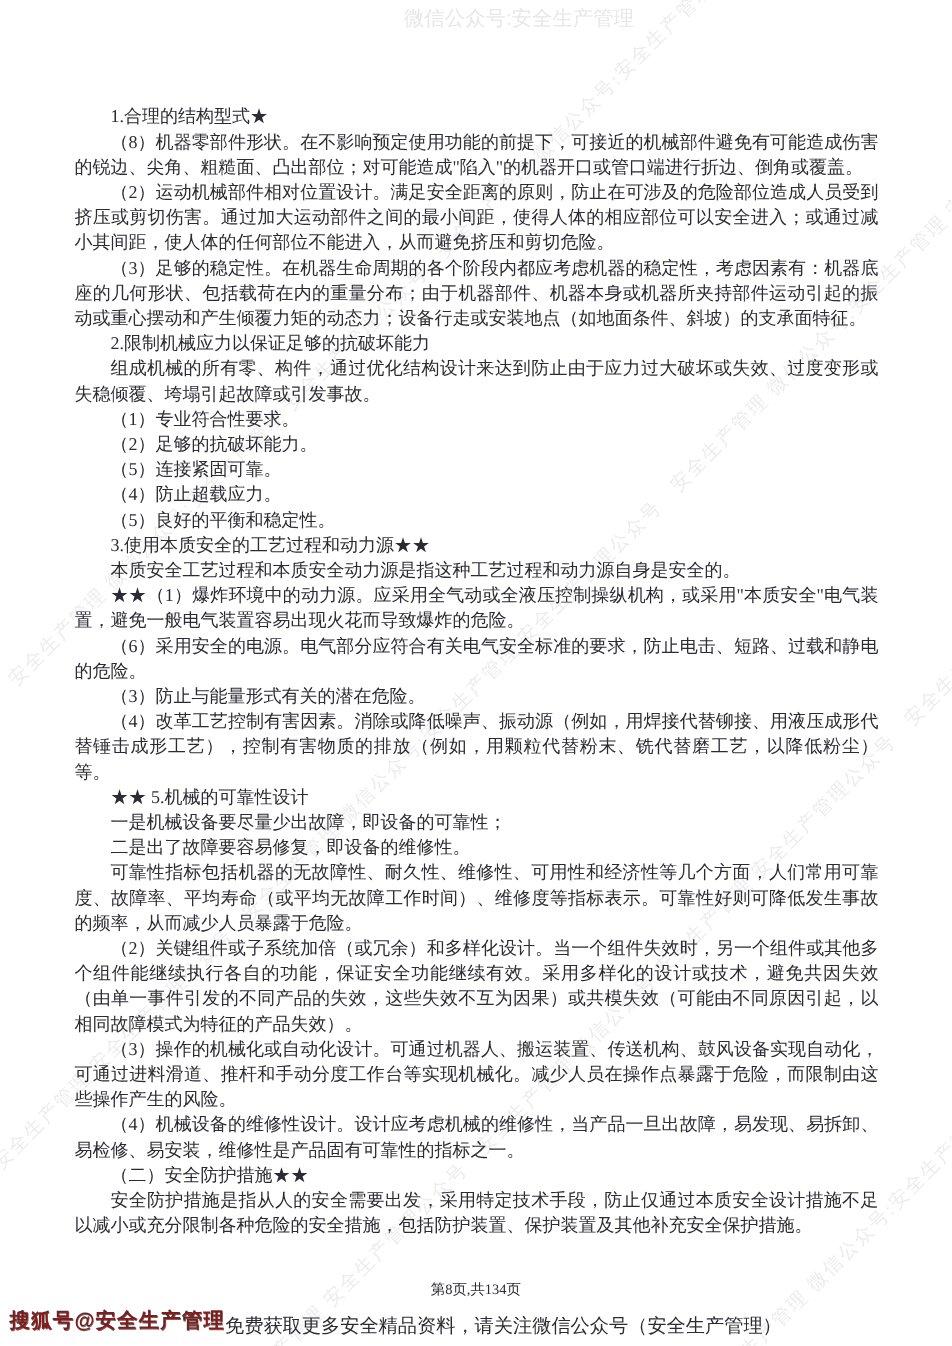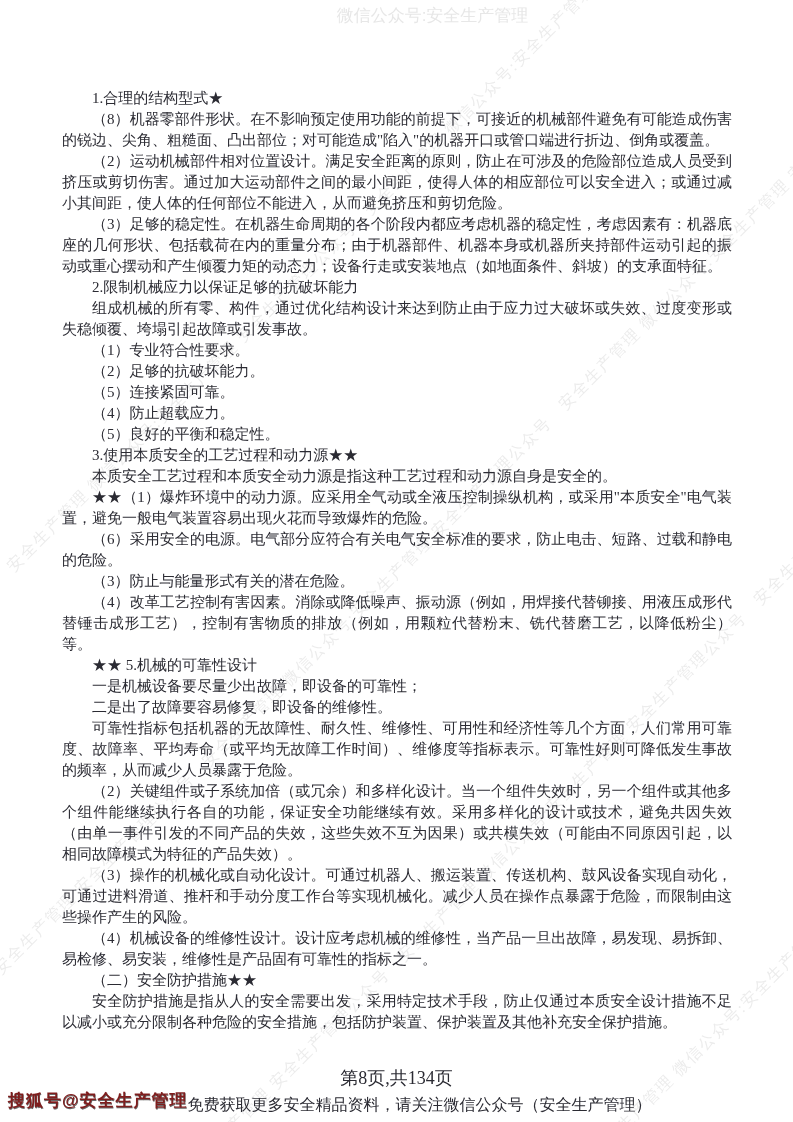--- a/index.html
+++ b/index.html
@@ -45,21 +45,21 @@
     text-align:justify;
   }
   .doc-body p.para{
     margin:0;
     text-indent:2em;
   }
   .page-number{
     position:absolute;
     top:1066px;left:0;width:100%;
     text-align:center;
-    font-size:18px;
+    font-size:12px;
     z-index:1;
   }
   .sohu-logo{
     position:absolute;
     left:8px;top:1089px;
     font-size:17px;
     font-weight:bold;
     color:#7f1d1d;
     font-family:"Liberation Sans","DejaVu Sans",sans-serif;
     letter-spacing:1px;

